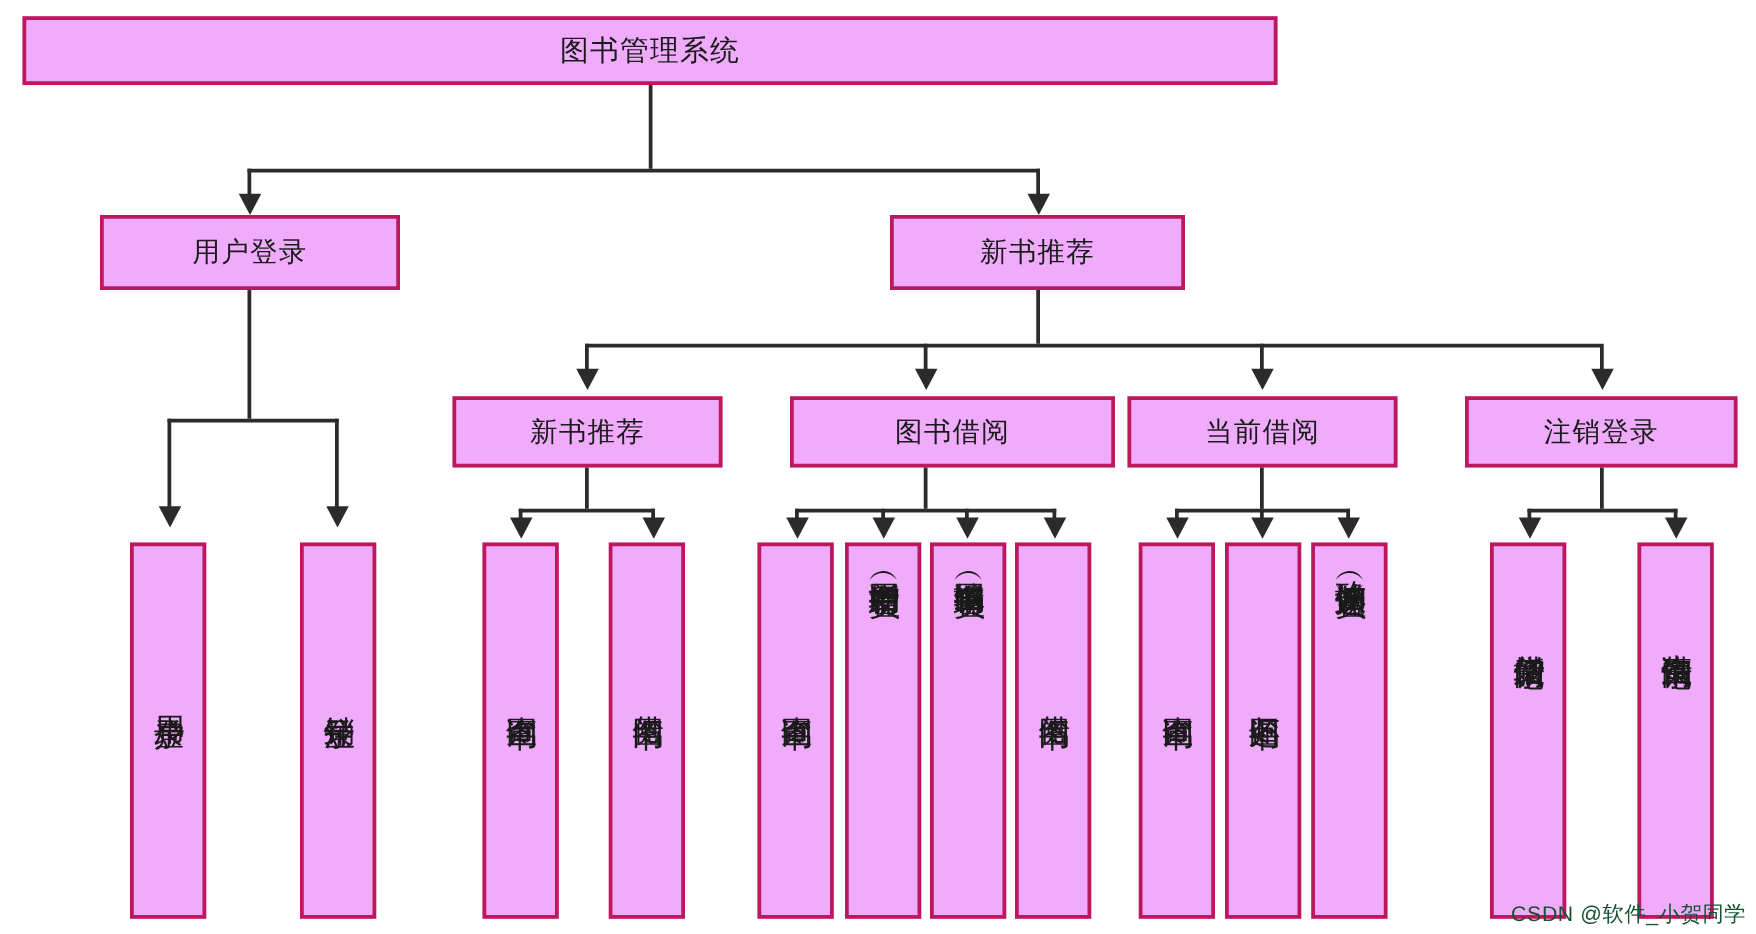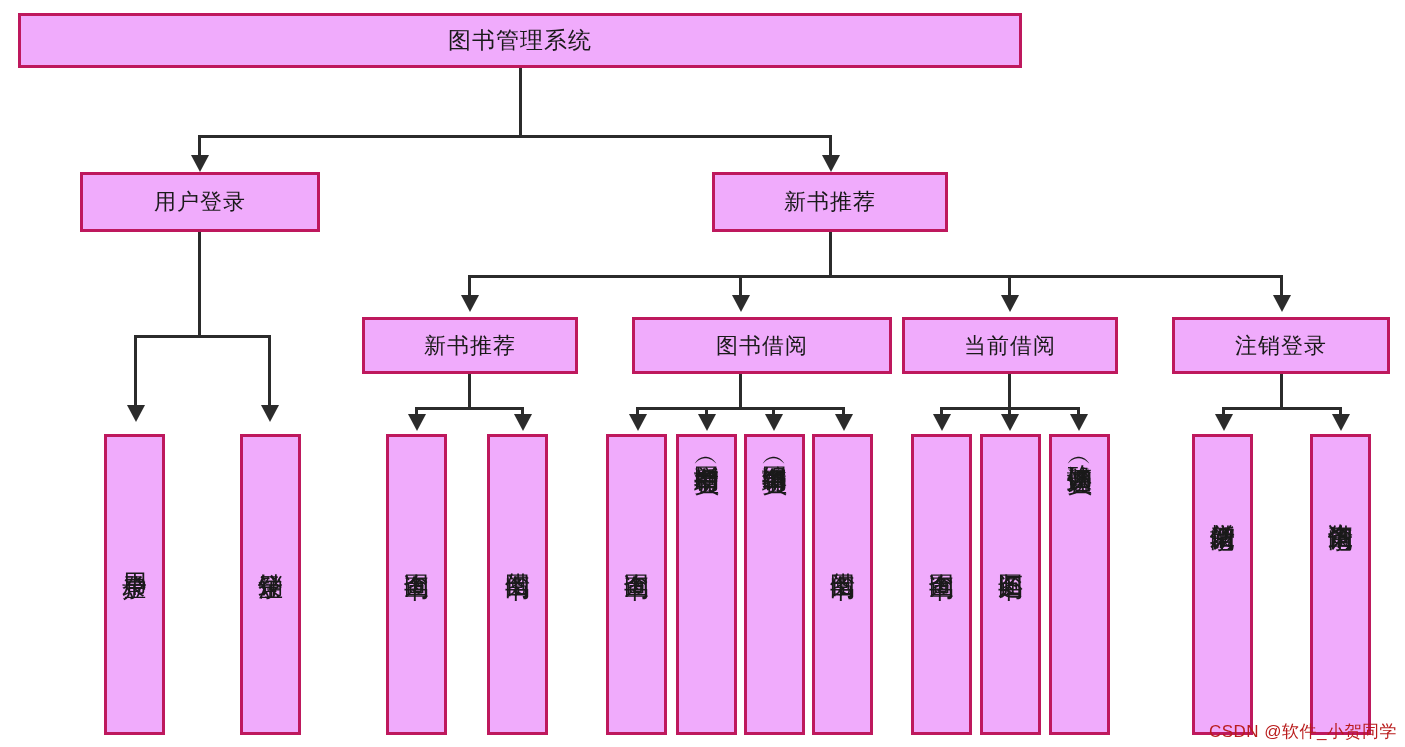--- a/index.html
+++ b/index.html
@@ -66,21 +66,21 @@
     height: 0;
     border-left: 9px solid transparent;
     border-right: 9px solid transparent;
     border-top: 17px solid #2b2b2b;
   }
   .watermark {
     position: absolute;
     right: 8px;
     bottom: 4px;
     font-size: 17px;
-    color: #b91c1c;
+    color: #14532d;
     letter-spacing: 0.5px;
     white-space: nowrap;
   }
 </style>
 </head>
 <body>
 
 <div id="canvas">
 
   <div class="node h root" style="left:18px; top:13px; width:1004px; height:55px;">

